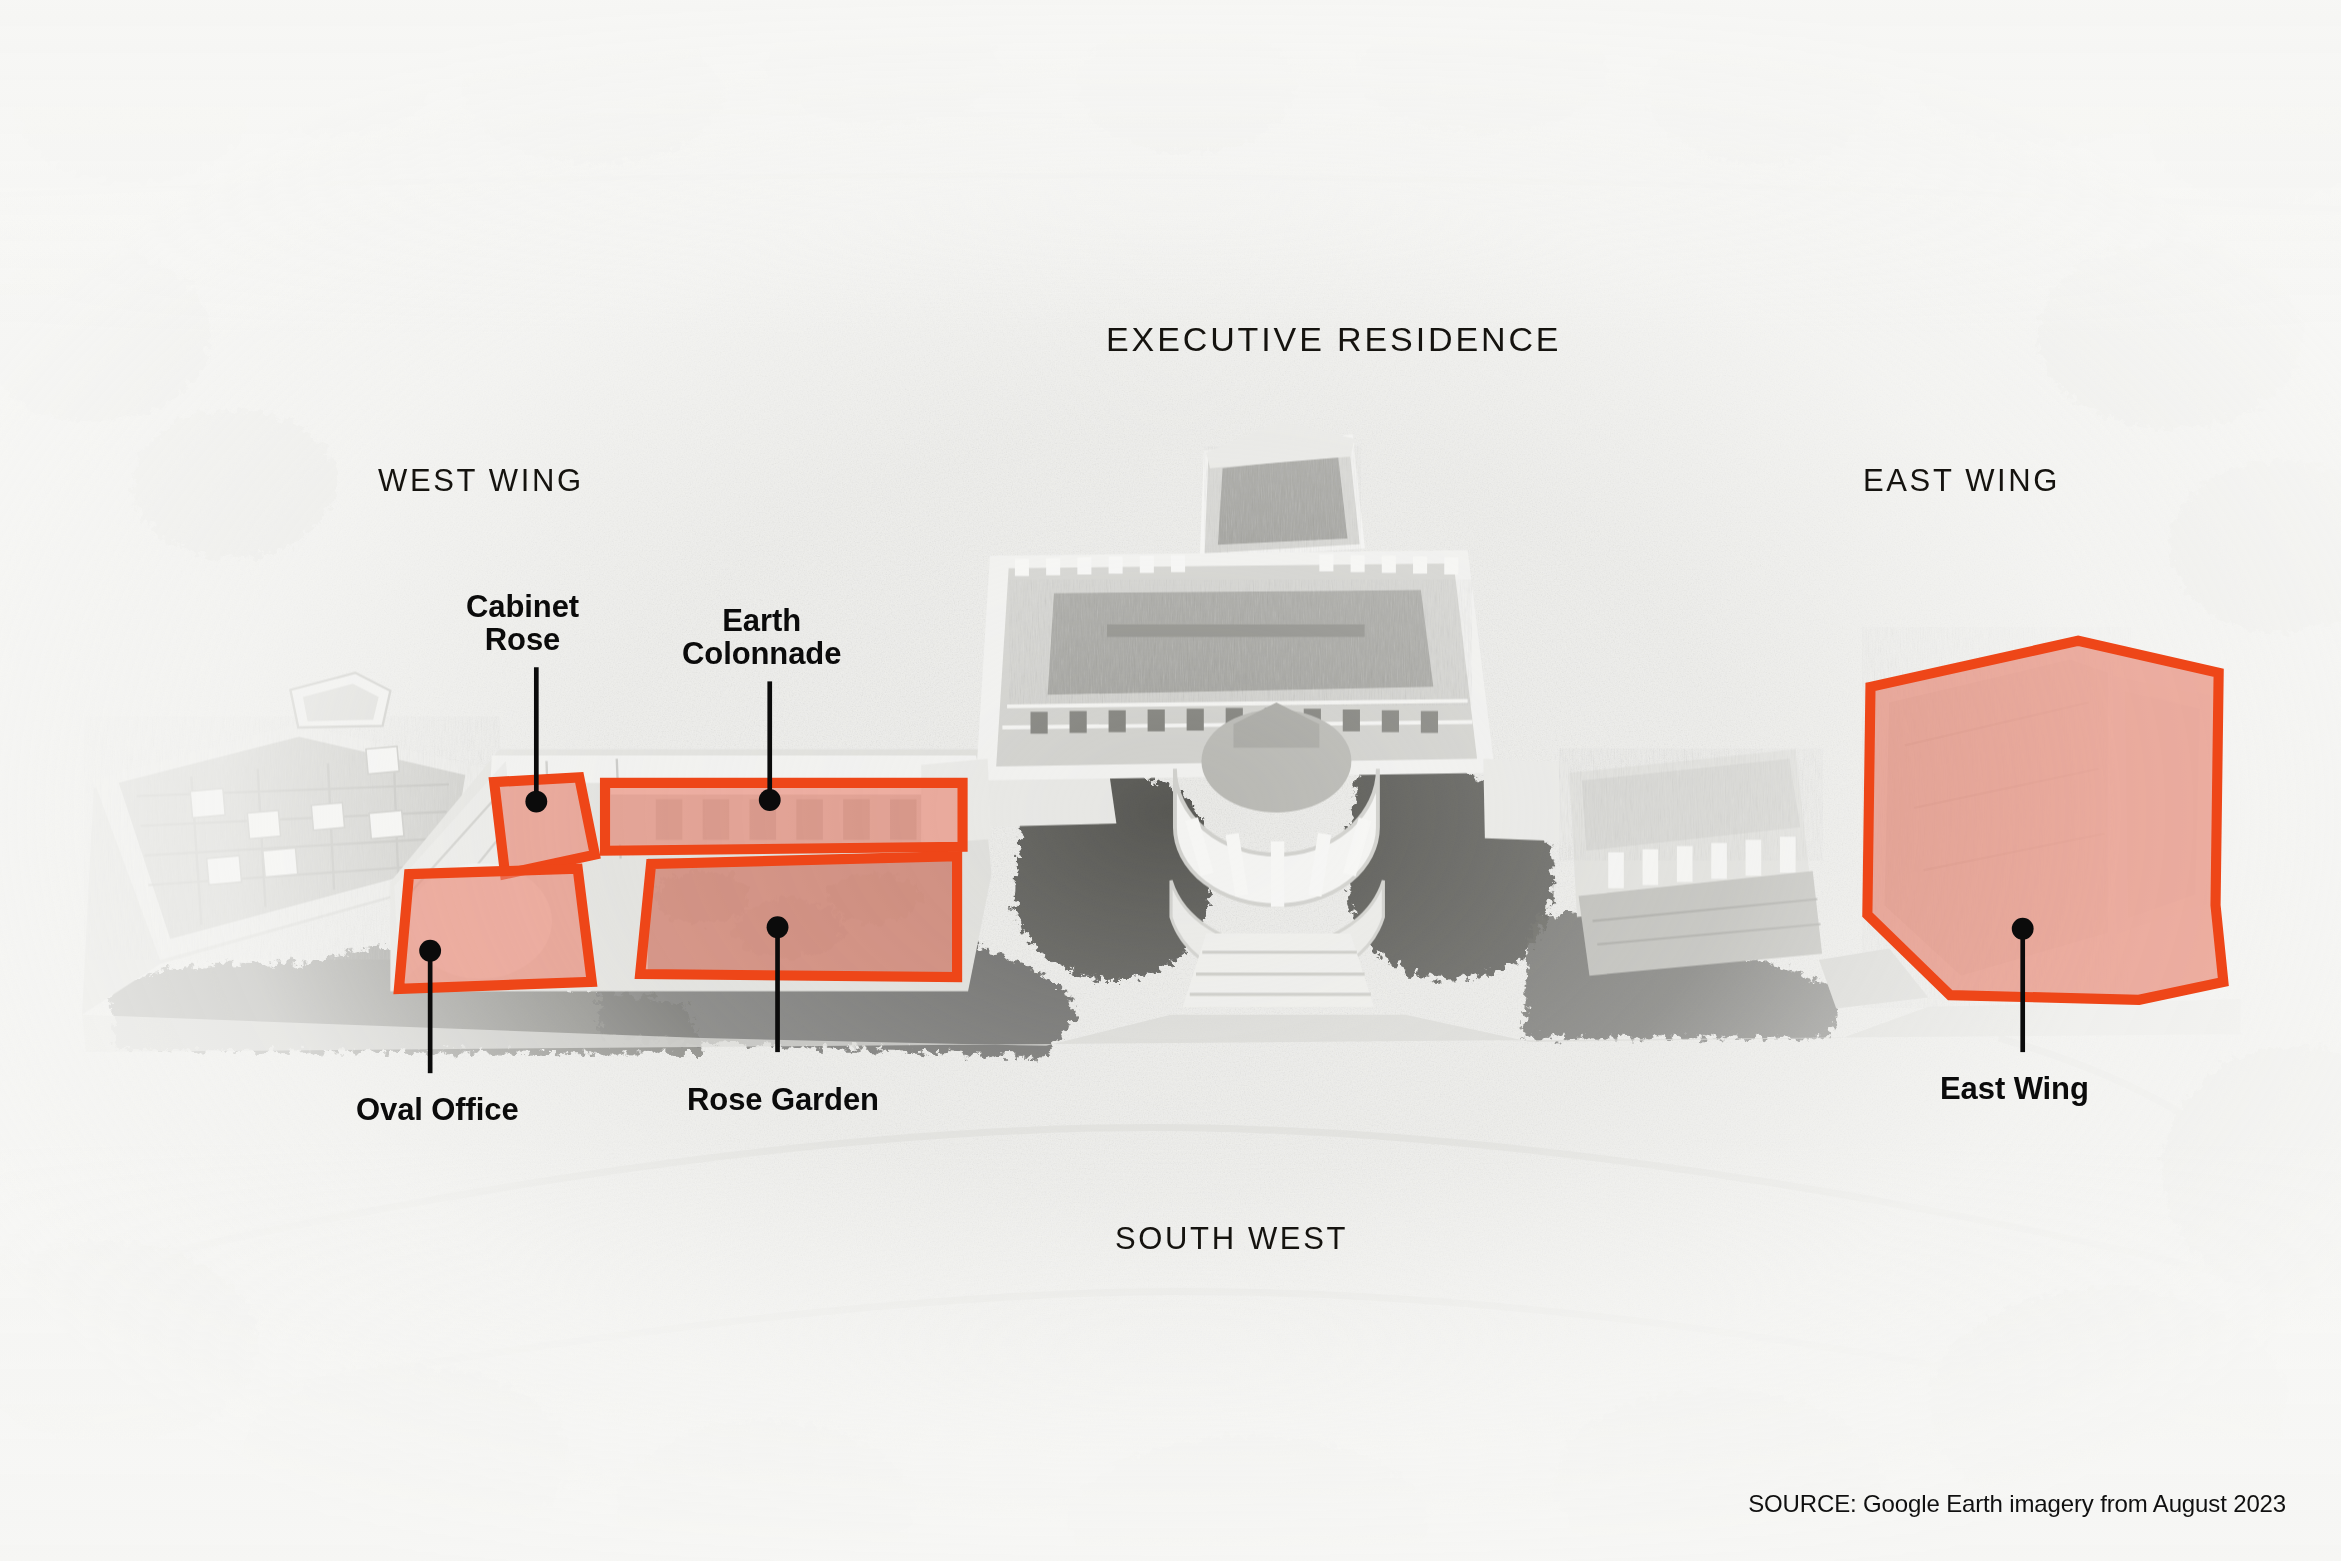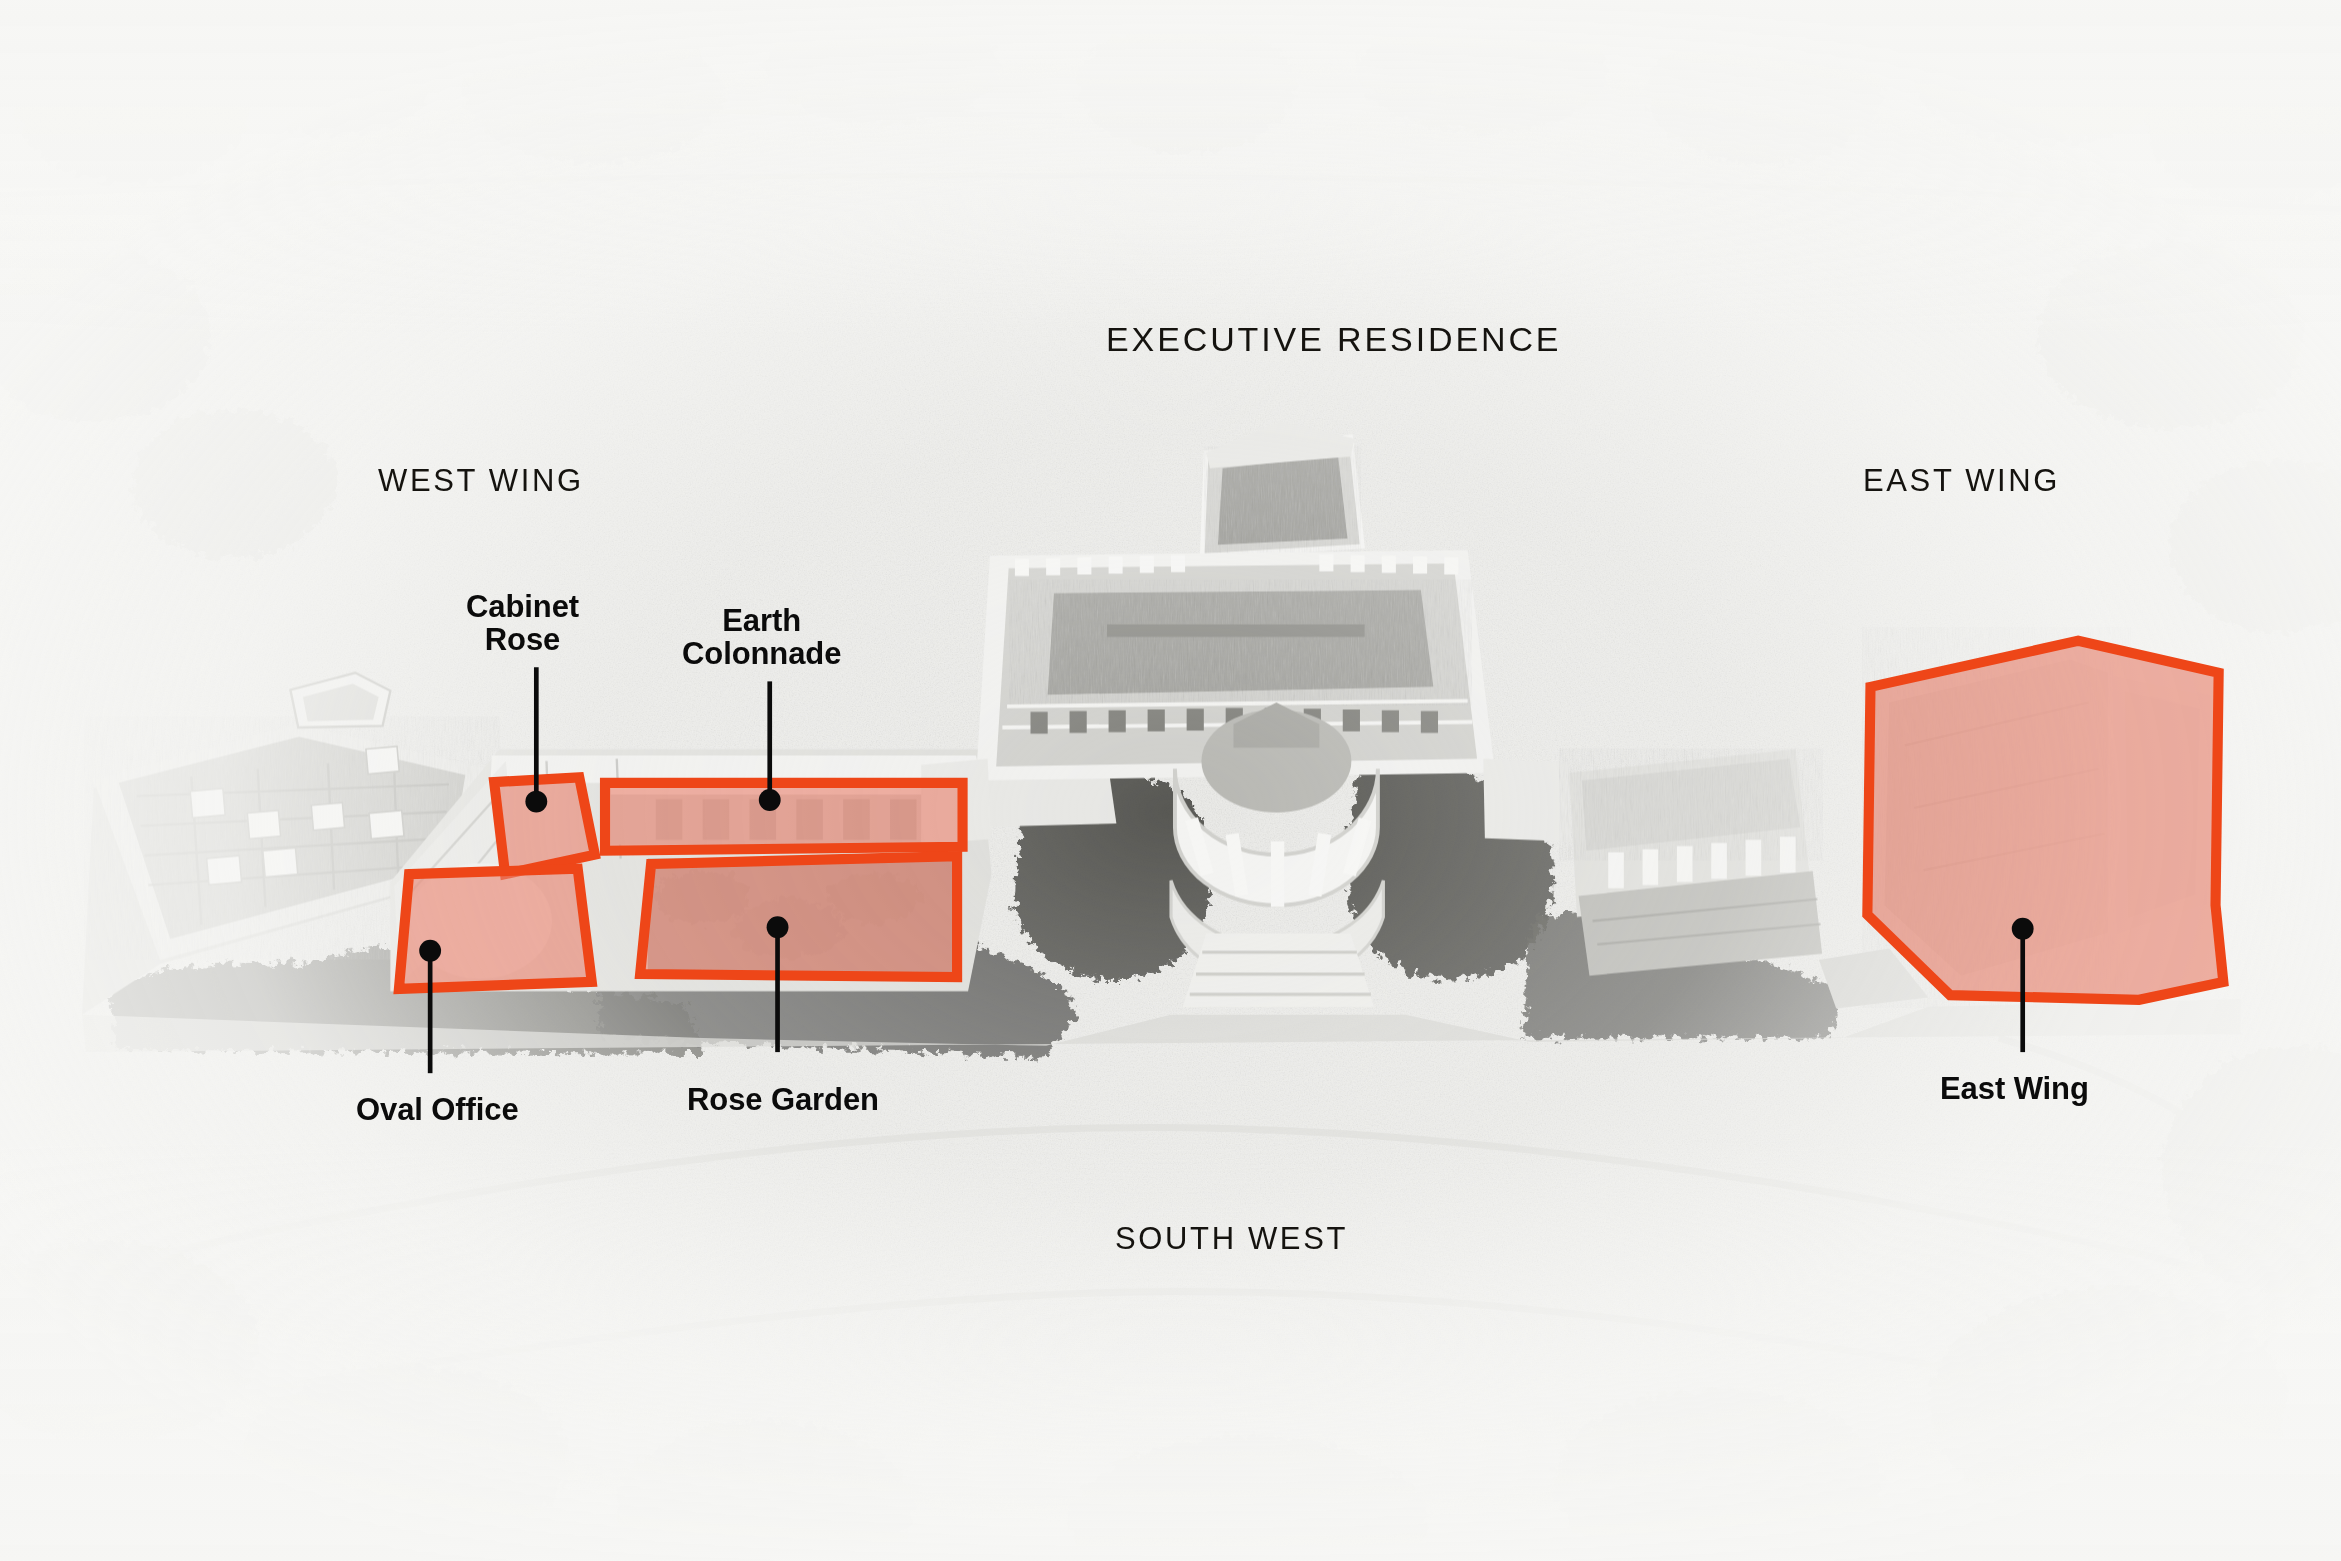--- a/index.html
+++ b/index.html
@@ -399,15 +399,16 @@
         <div>Oval Office</div>
       </div>
       <div class="callout" style="left: 687px; top: 1072px; margin-top: 11px;">
         <div>Rose Garden</div>
       </div>
       <div class="callout" style="left: 1940px; top: 1072px;">
         <div>East Wing</div>
       </div>
     </div>
 
+  <div class="source-note">SOURCE: Google Earth imagery from August 2023</div>
 
 </div>
 
 
 </body></html>

